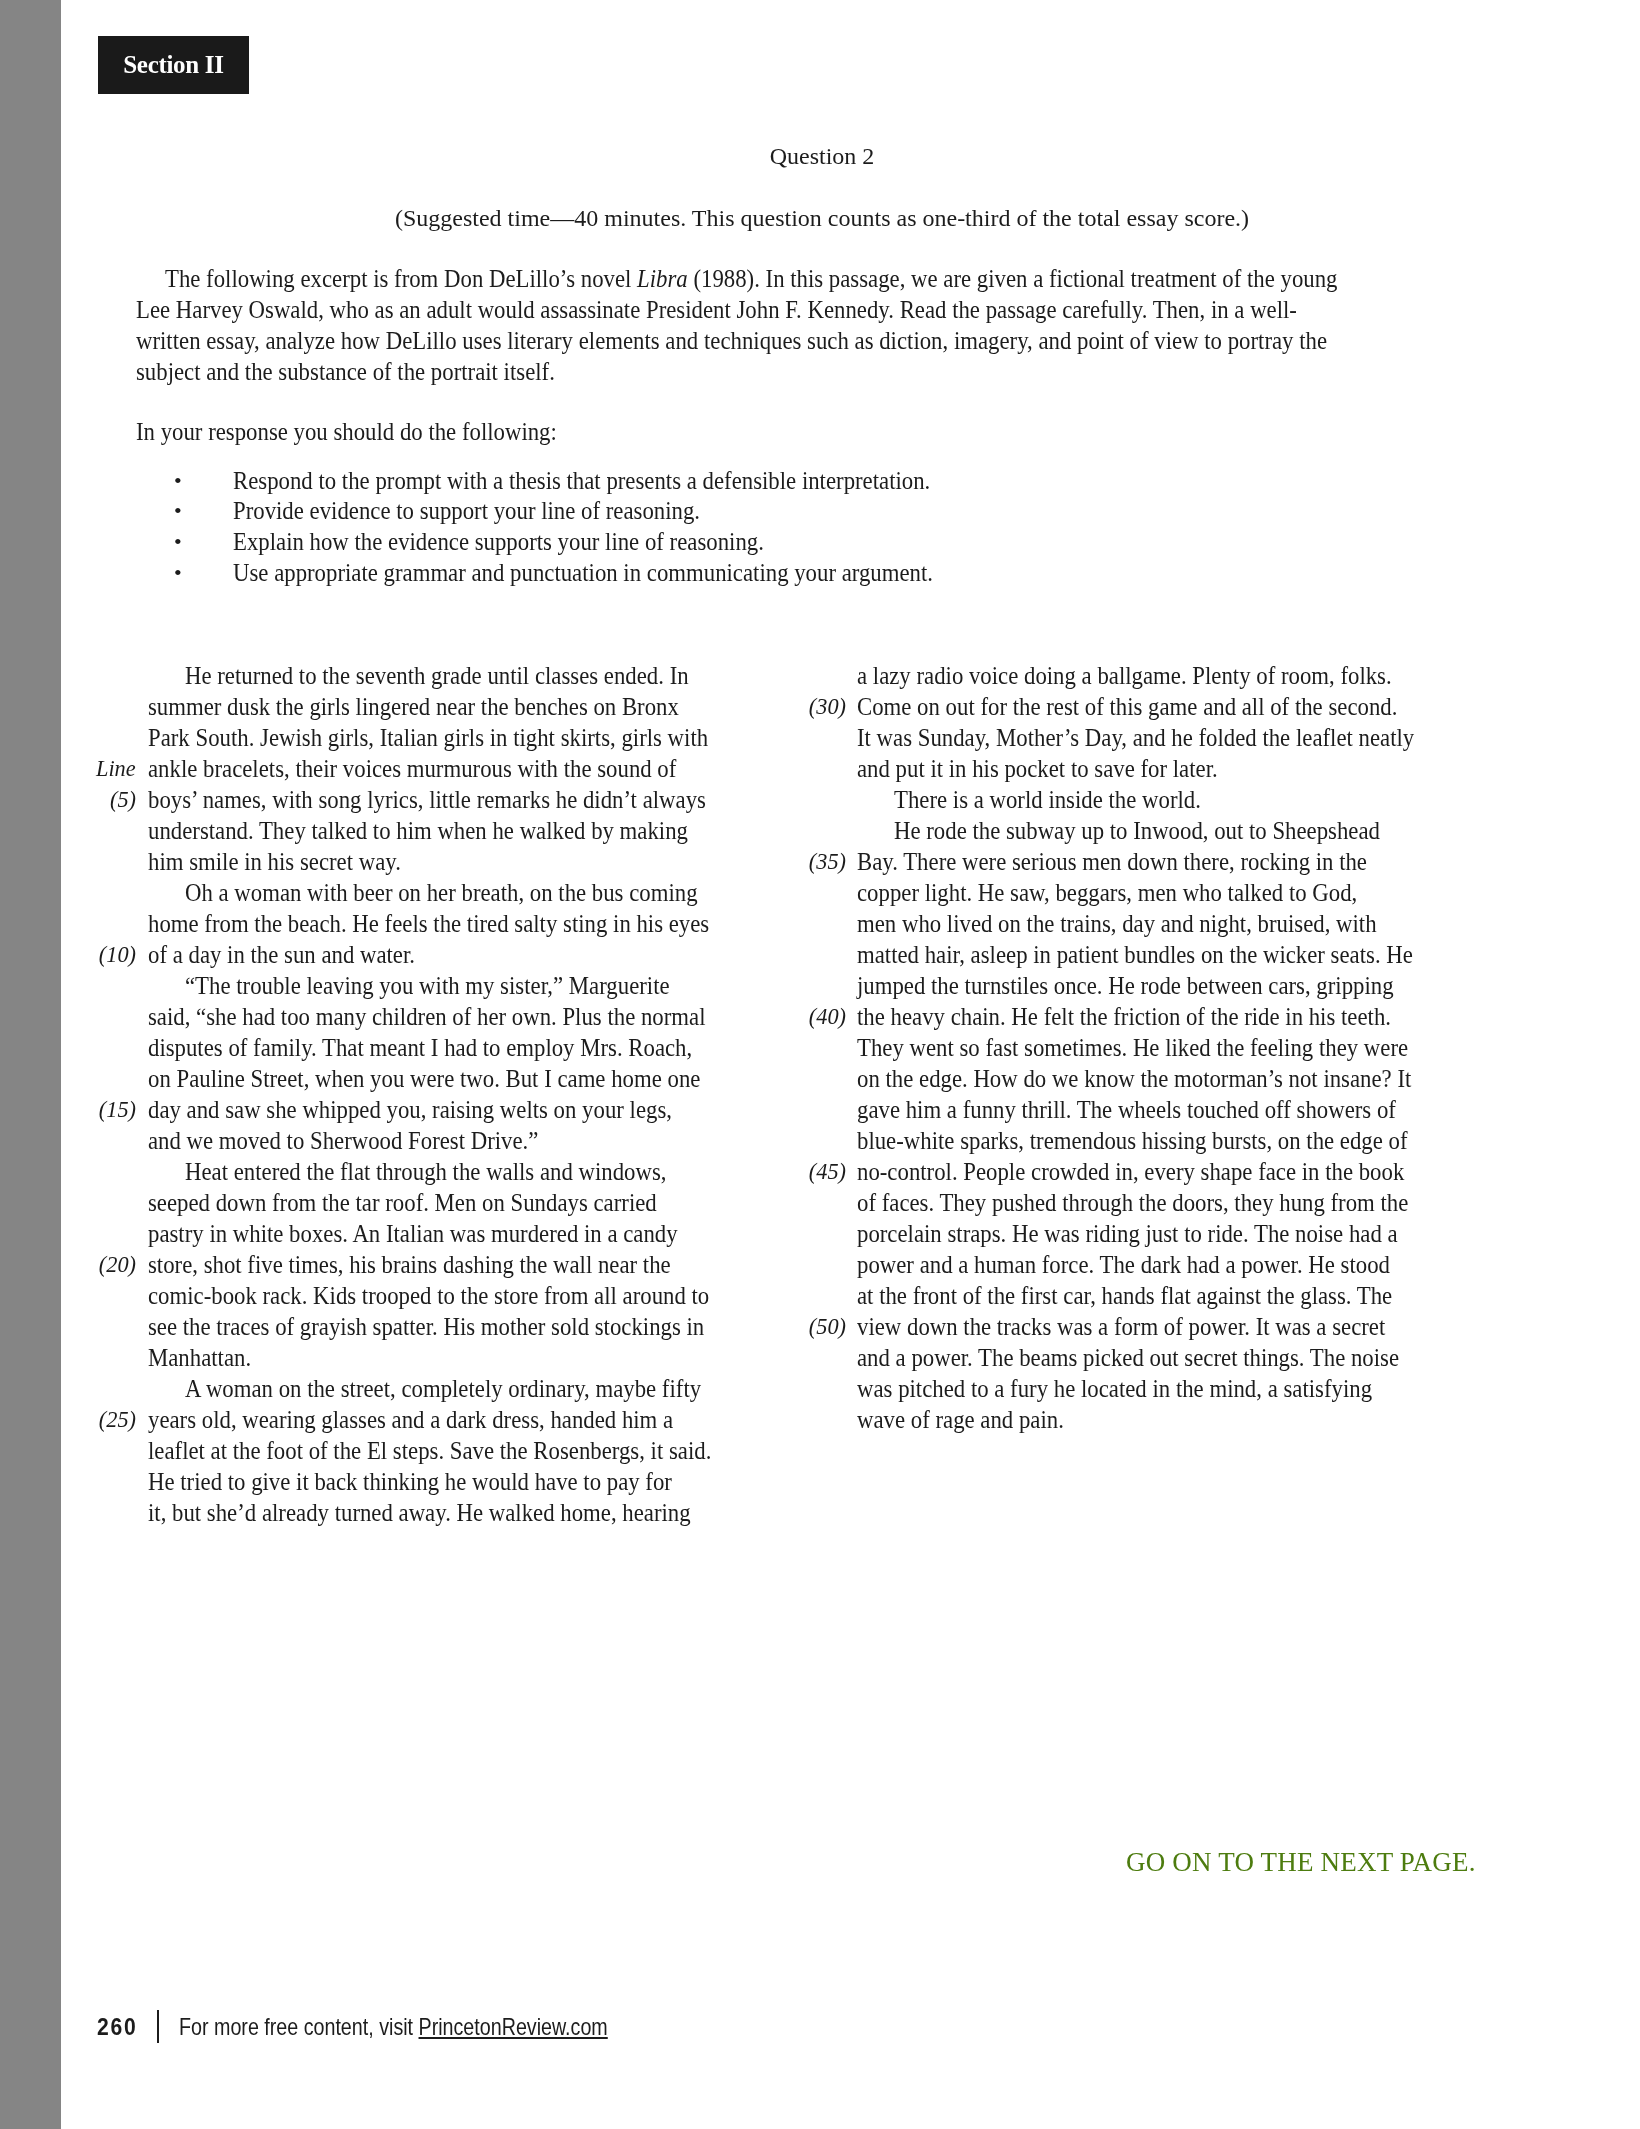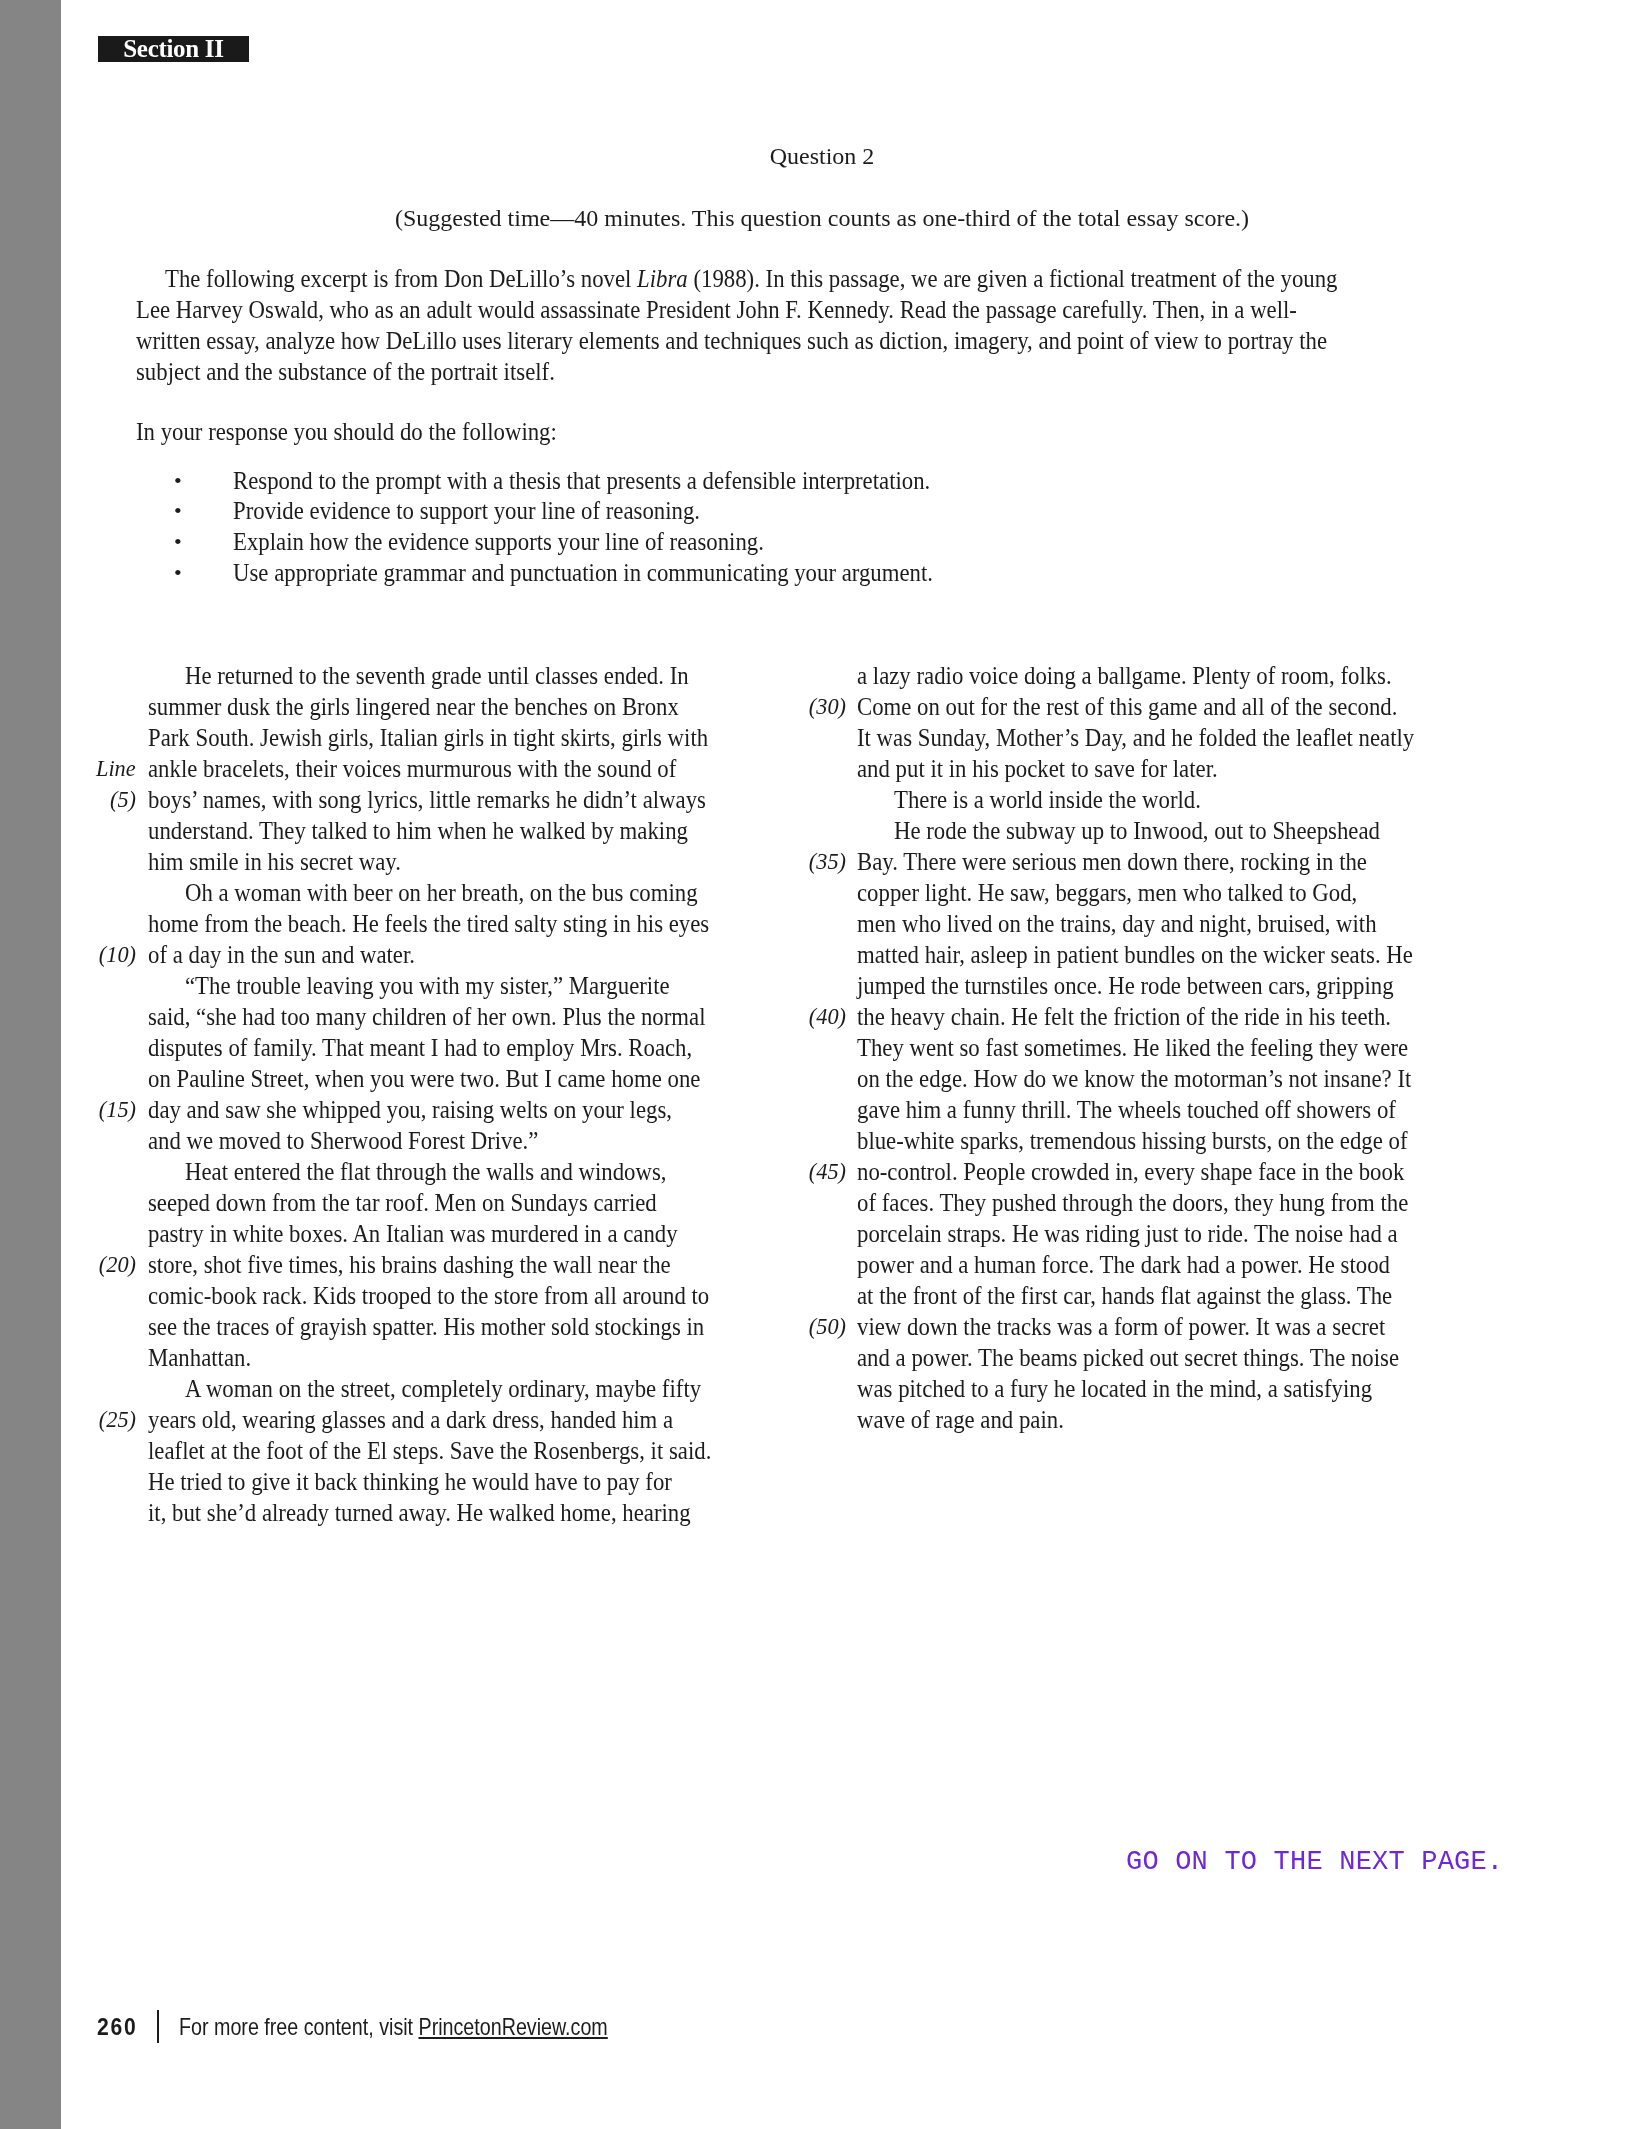--- a/index.html
+++ b/index.html
@@ -3,21 +3,21 @@
 <meta charset="utf-8">
 <style>
   html, body { margin: 0; padding: 0; }
   body {
     width: 1640px; height: 2129px; position: relative; overflow: hidden;
     background: #ffffff; color: #1c1c1c;
     font-family: "Liberation Serif", "DejaVu Serif", serif;
   }
   .gutter { position: absolute; left: 0; top: 0; width: 61px; height: 2129px; background: #858585; }
   .section-badge {
-    position: absolute; left: 98px; top: 36px; width: 151px; height: 26px;
+    position: absolute; left: 98px; top: 36px; width: 151px; height: 58px;
     background: #1a1a1a; color: #ffffff; font-weight: bold; font-size: 25px;
     display: flex; align-items: center; justify-content: center;
     font-family: "Liberation Serif", serif; letter-spacing: -0.3px;
   }
   .center-line {
     position: absolute; left: 0; width: 1644px; text-align: center;
     font-size: 24px; line-height: 31px; white-space: nowrap;
   }
   .ln {
     position: absolute; font-size: 24.5px; line-height: 31px; white-space: nowrap;
@@ -26,21 +26,21 @@
   .cond { transform: scaleX(0.93); }
   .num {
     position: absolute; font-size: 24px; line-height: 31px; font-style: italic;
     text-align: right; white-space: nowrap;
   }
   .bullet {
     position: absolute; font-size: 22px; line-height: 31px;
   }
   .go-next {
     position: absolute; left: 1126px; top: 1845px; font-size: 27px; line-height: 34px;
-    font-family: Liberation Mono, monospace; color: #6d28d9; white-space: nowrap;
+    font-family: Liberation Serif, serif; color: #4d7c0f; white-space: nowrap;
     letter-spacing: 0.2px;
   }
   .footer-page {
     position: absolute; left: 97px; top: 2012px; font-size: 24px; line-height: 30px; font-weight: bold;
     font-family: "Liberation Sans", "DejaVu Sans", sans-serif; letter-spacing: 2px;
     transform: scaleX(0.88); transform-origin: left center;
   }
   .footer-divider {
     position: absolute; left: 157px; top: 2010px; width: 2px; height: 33px; background: #1c1c1c;
   }

